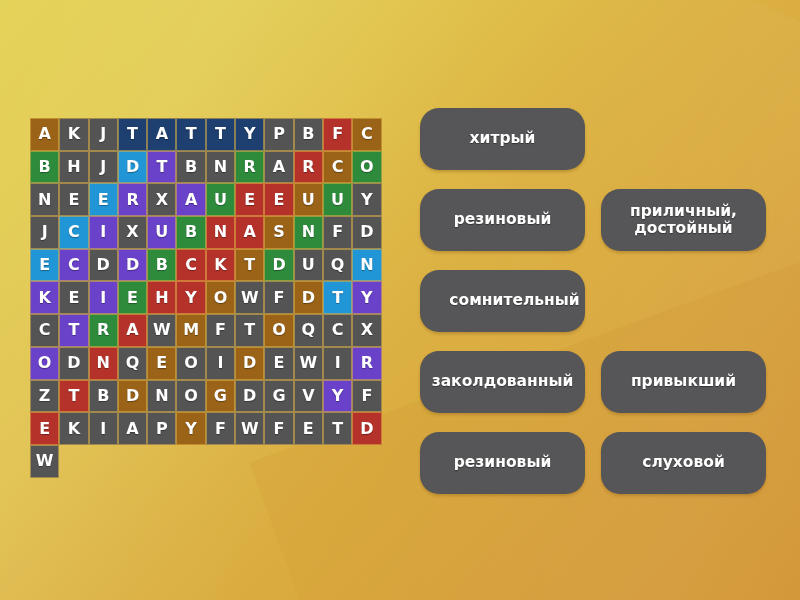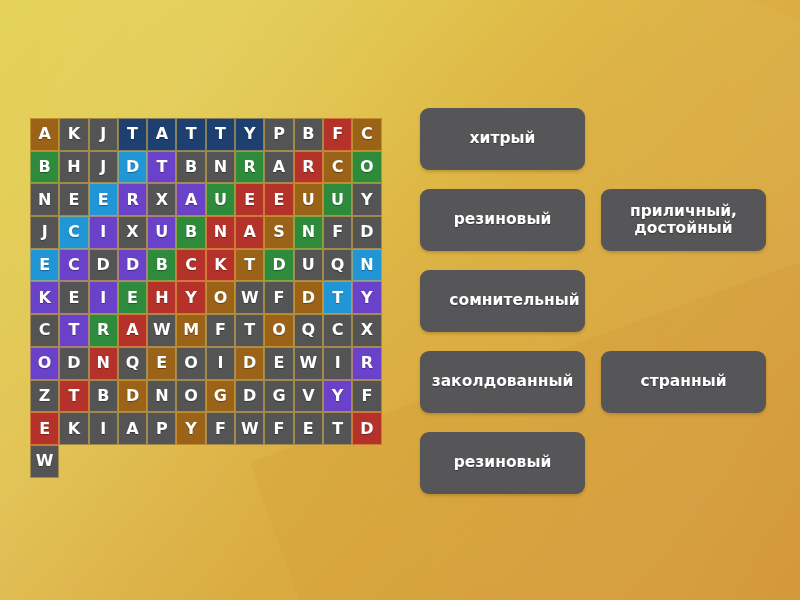--- a/index.html
+++ b/index.html
@@ -97,21 +97,21 @@
     height: 385px;
     display: grid;
     grid-template-columns: 165px 165px;
     grid-template-rows: repeat(5, 62px);
     column-gap: 16px;
     row-gap: 19px;
     z-index: 4;
   }
   .word-btn {
     background: #565658;
-    border-radius: 9px;
+    border-radius: 19px;
     border: none;
     box-shadow: 0 2px 3px rgba(110,70,10,0.28);
     display: flex;
     align-items: center;
     justify-content: center;
     text-align: center;
     padding: 2px 7px;
     box-sizing: border-box;
     cursor: pointer;
   }
@@ -270,20 +270,23 @@
         <span>приличный,
 достойный</span>
       </div>
       <div class="word-btn" style="grid-area: 3 / 1; padding-left: 31px;">
         <span>сомнительный</span>
       </div>
       <div class="word-btn" style="grid-area: 4 / 1;">
         <span>заколдованный</span>
       </div>
       <div class="word-btn" style="grid-area: 4 / 2;">
-        <span>странный</span>
+        <span>привыкший</span>
       </div>
       <div class="word-btn" style="grid-area: 5 / 1; justify-content: center;">
         <span>резиновый</span>
       </div>
+      <div class="word-btn" style="grid-area: 5 / 2;">
+        <span>слуховой</span>
+      </div>
     </div>
 
 </div>
 
 </body></html>

